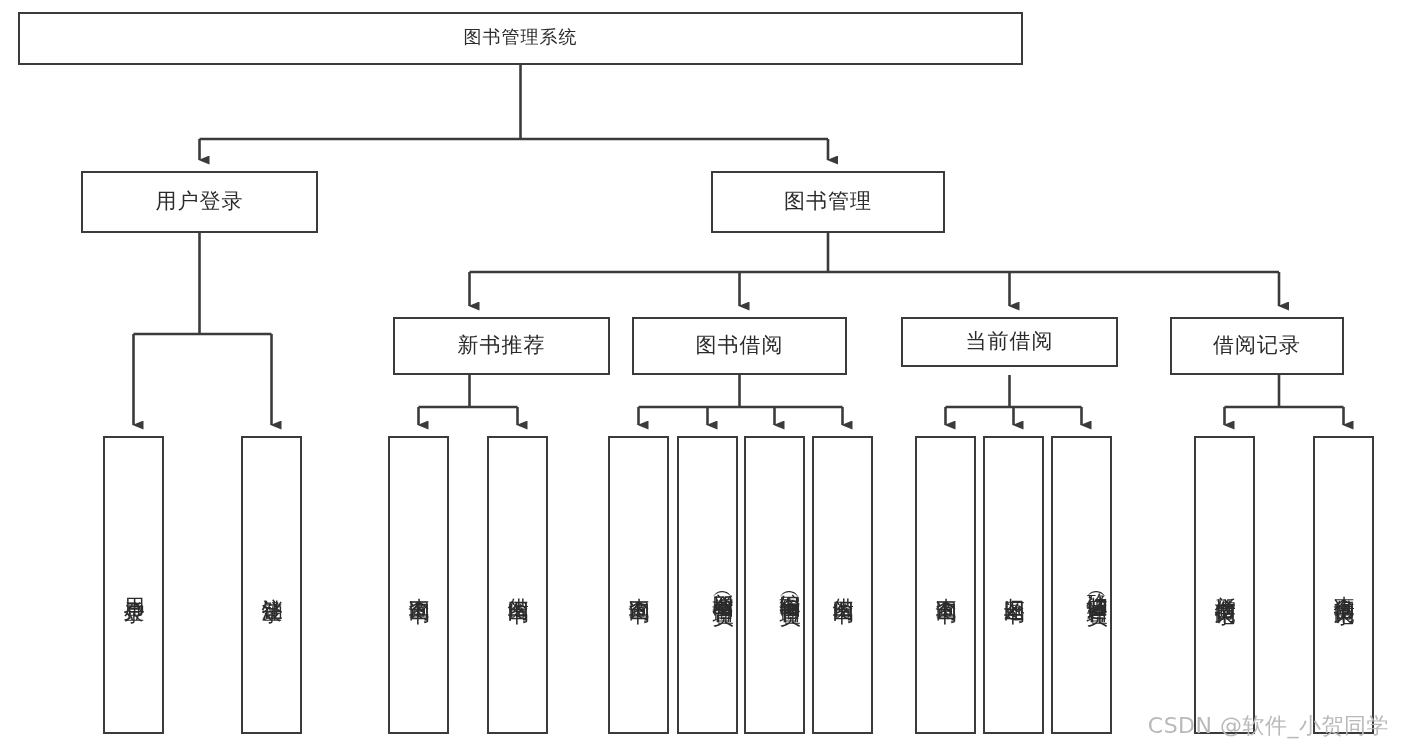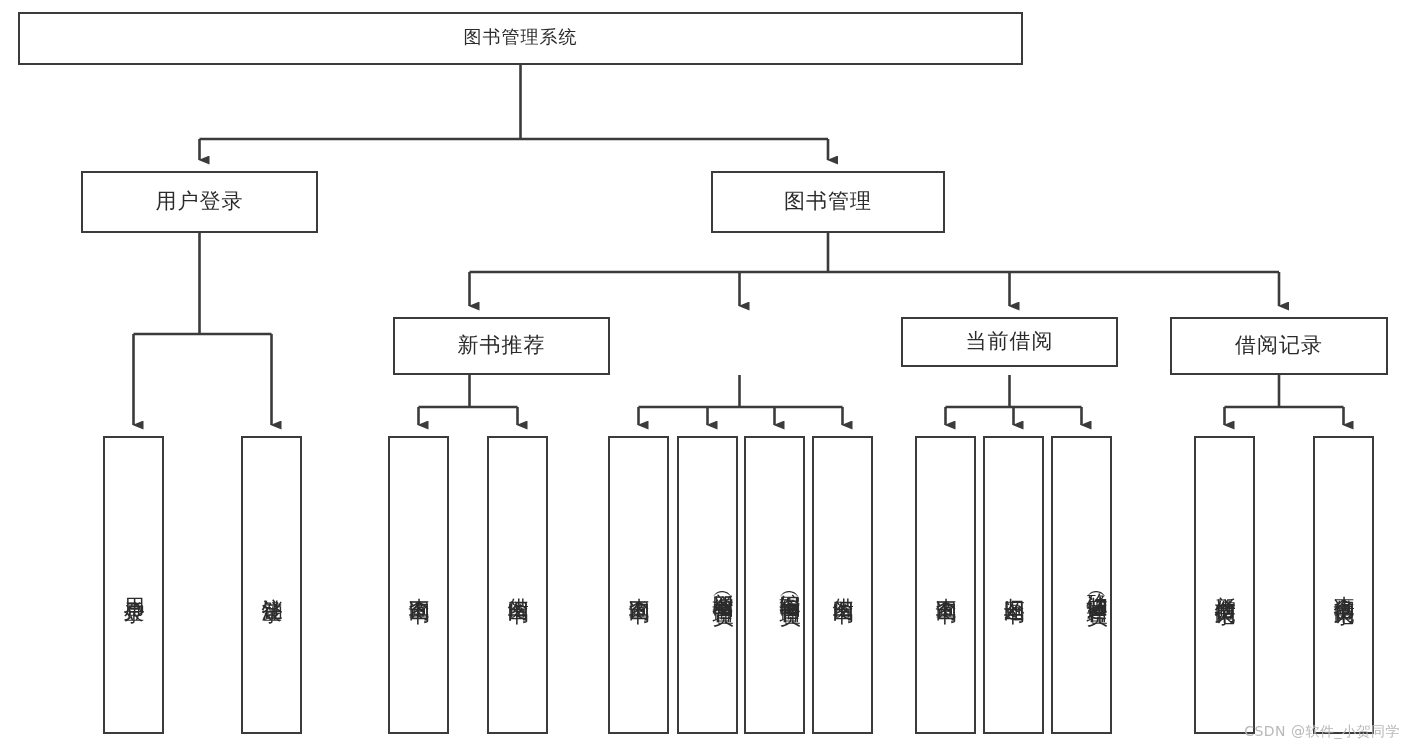--- a/index.html
+++ b/index.html
@@ -54,23 +54,23 @@
     letter-spacing: 2px;
     padding: 4px 0;
     text-align: center;
     white-space: nowrap;
   }
   .node-label {
     display: block;
   }
   .watermark {
     position: absolute;
-    right: 5px;
+    right: 16px;
     bottom: 6px;
-    font-size: 14px;
+    font-size: 22px;
     color: #b9b9b9;
     letter-spacing: 0.5px;
     white-space: nowrap;
     user-select: none;
     margin-left: 28px;
   }
 </style>
 </head>
 <body>
 
@@ -128,26 +128,29 @@
   </div>
 
   <div class="node horizontal" style="left:711px; top:171px; width:234px; height:62px;text-align:right;">
     <span class="node-label">图书管理</span>
   </div>
 
   <div class="node horizontal" style="left:361px; top:317px; width:217px; height:58px;margin-left:32px;">
     <span class="node-label">新书推荐</span>
   </div>
 
+  <div class="node horizontal" style="left:632px; top:317px; width:215px; height:58px;">
+    <span class="node-label">图书借阅</span>
+  </div>
 
   <div class="node horizontal" style="left:901px; top:317px; width:217px; height:50px;">
     <span class="node-label">当前借阅</span>
   </div>
 
-  <div class="node horizontal" style="left:1170px; top:317px; width:218px; height:58px;">
+  <div class="node horizontal" style="left:1170px; top:317px; width:174px; height:58px;">
     <span class="node-label">借阅记录</span>
   </div>
 
   <div class="node vertical" style="left:103px; top:436px; width:61px; height:298px;">
     <span class="node-label">用户登录</span>
   </div>
 
   <div class="node vertical" style="left:241px; top:436px; width:61px; height:298px;">
     <span class="node-label">注销登录</span>
   </div>

